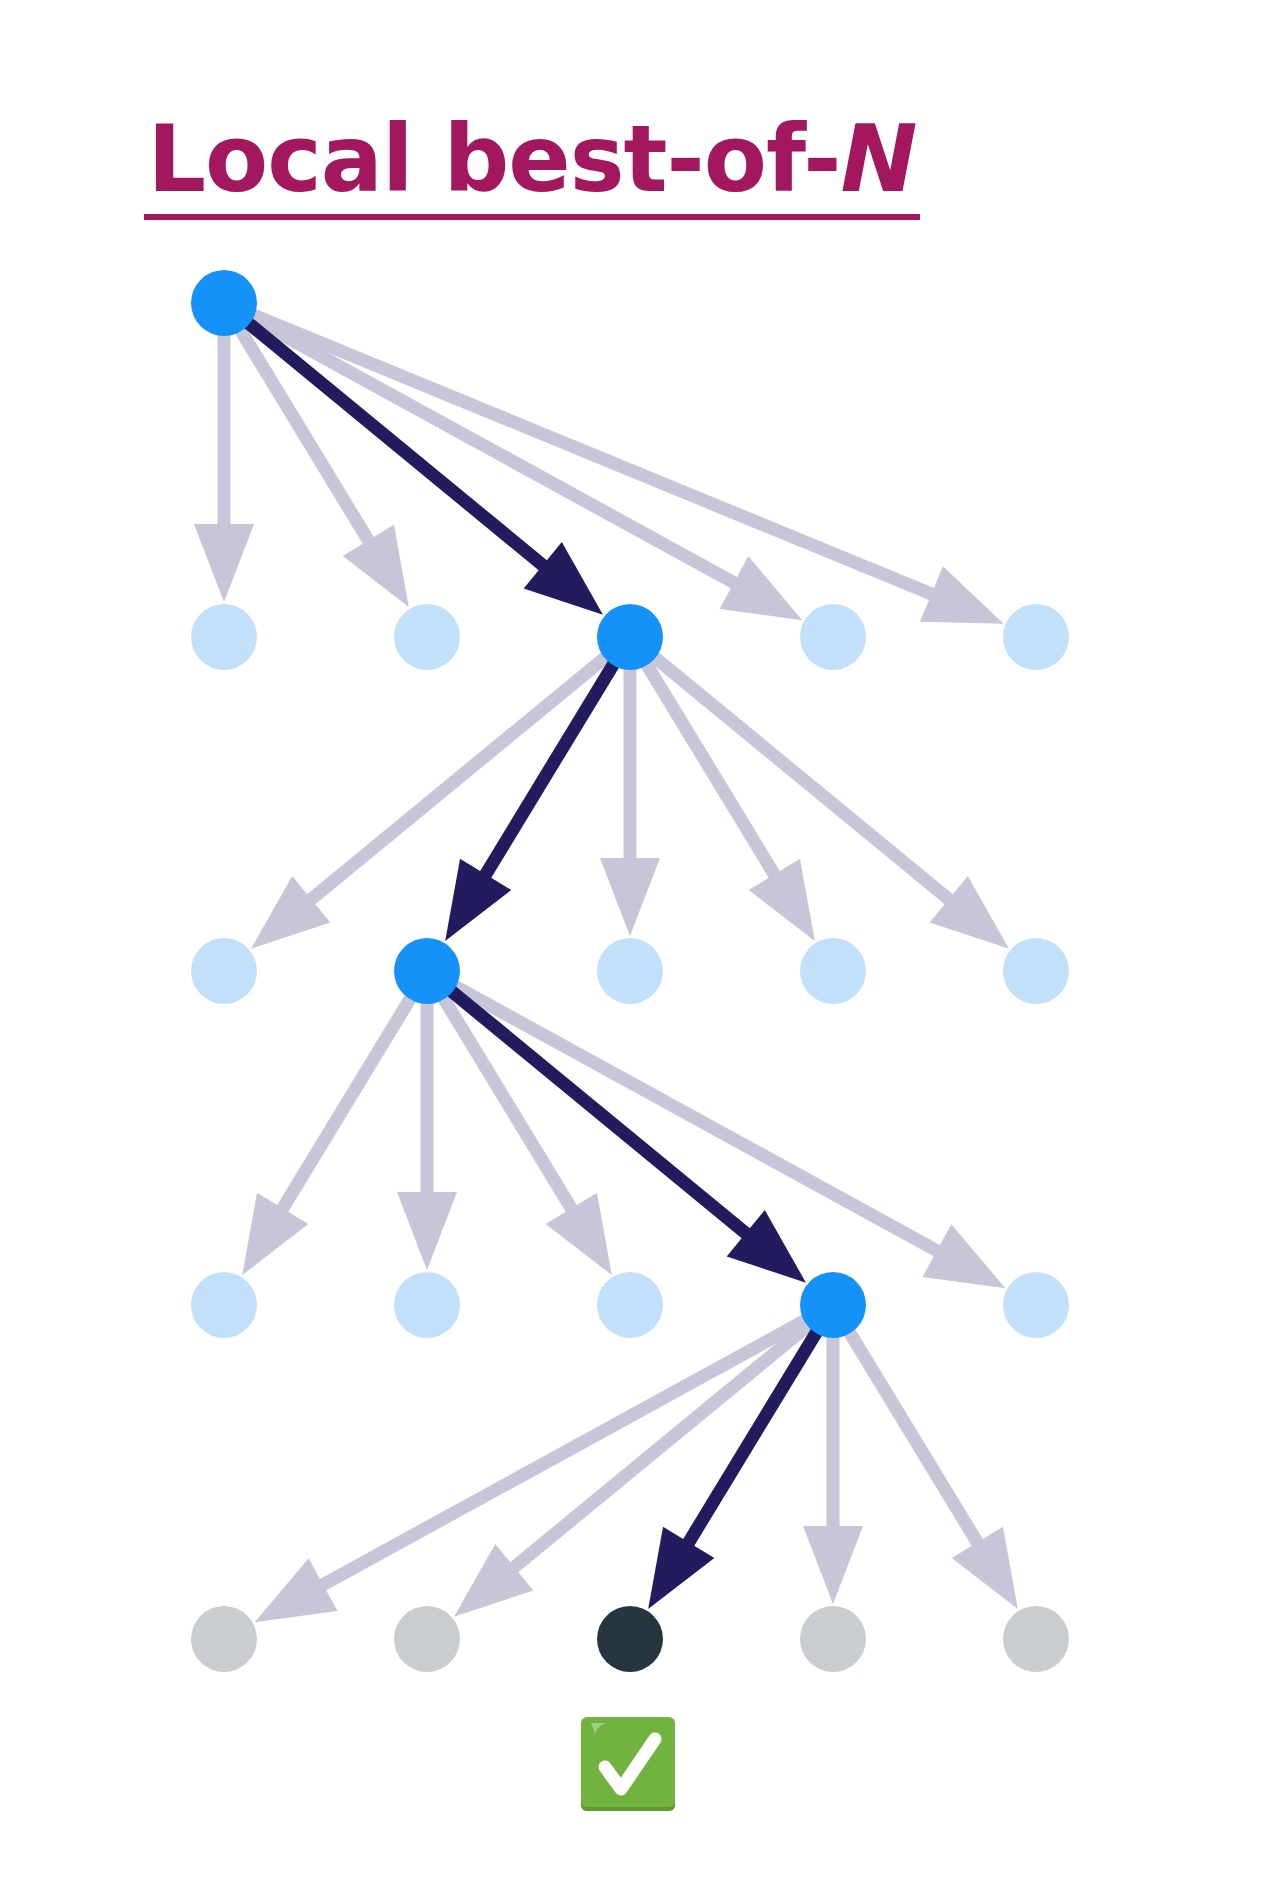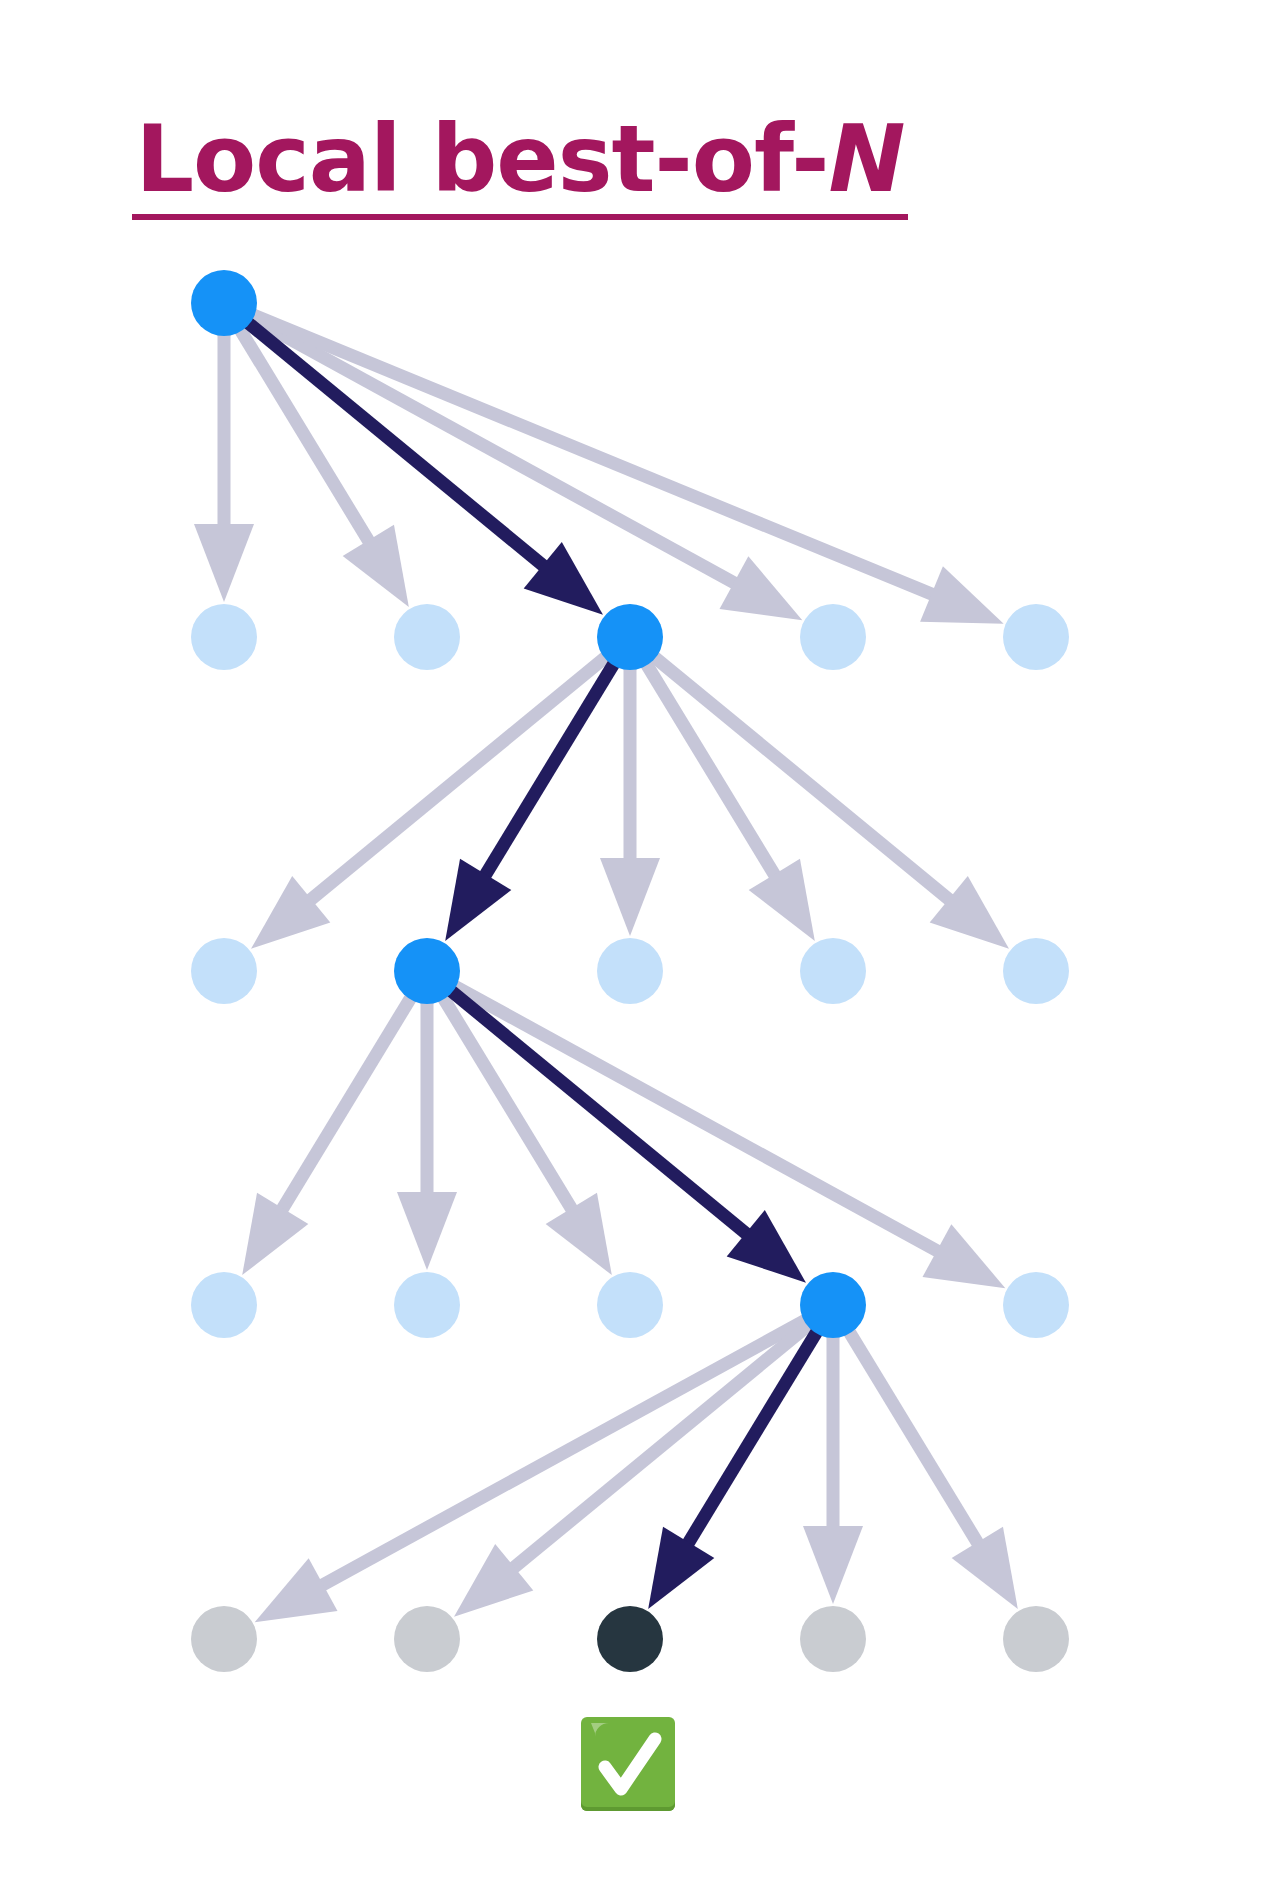--- a/index.html
+++ b/index.html
@@ -1,17 +1,17 @@
 <!DOCTYPE html>
 <html><head>
 <meta charset="utf-8">
 <style>
   html,body{margin:0;padding:0;background:#ffffff;}
   body{width:1280px;height:1882px;position:relative;overflow:hidden;font-family:"DejaVu Sans","Liberation Sans",sans-serif;}
-  .title{position:absolute;left:0;width:1040px;top:112px;text-align:center;}
+  .title{position:absolute;left:12px;width:1040px;top:112px;text-align:center;}
   .title span{display:inline-block;color:#a3175e;font-size:92px;font-weight:bold;letter-spacing:-1px;border-bottom:6px solid #a3175e;line-height:96px;padding:0 4px 6px 4px;}
   .title i{font-style:italic;}
   svg.tree{position:absolute;left:0;top:0;}
   .check{position:absolute;left:581px;top:1717px;width:94px;height:94px;border-radius:6px;background:#72b33f;box-shadow:inset 0 -4px 0 #5e9a31;}
   .check svg{position:absolute;left:0;top:0;}
 </style>
 </head>
 <body>
 
 <div class="title">

